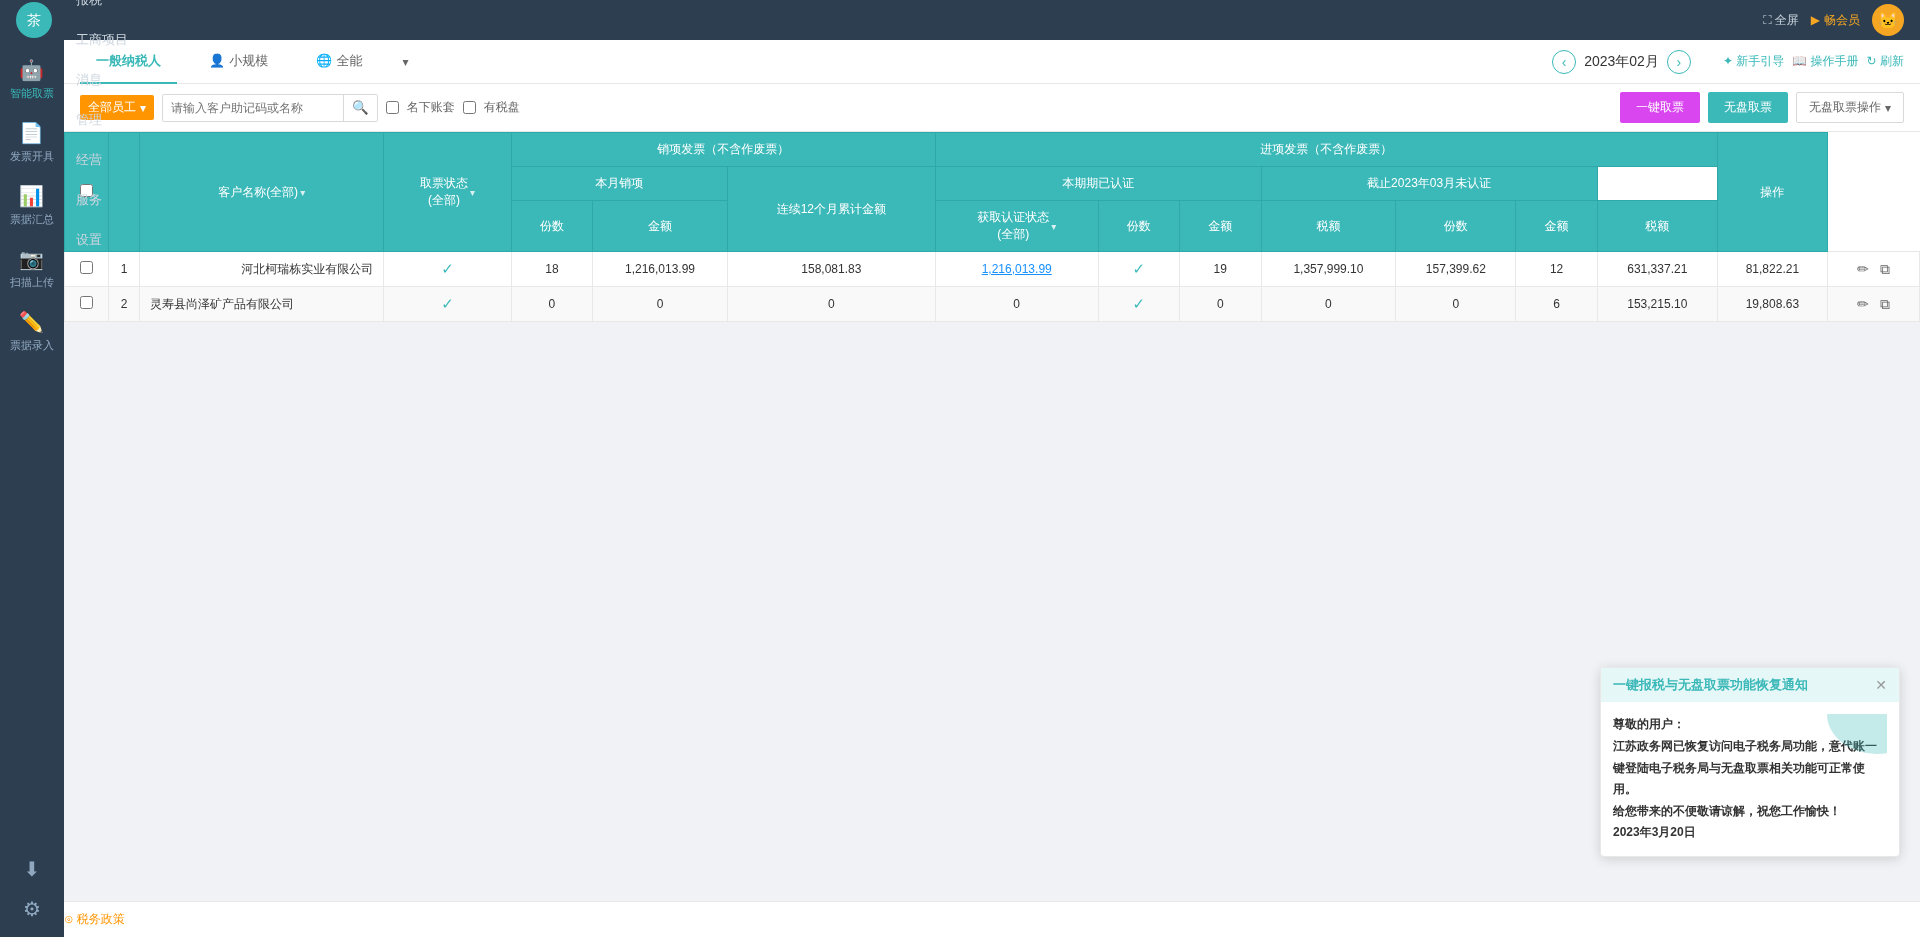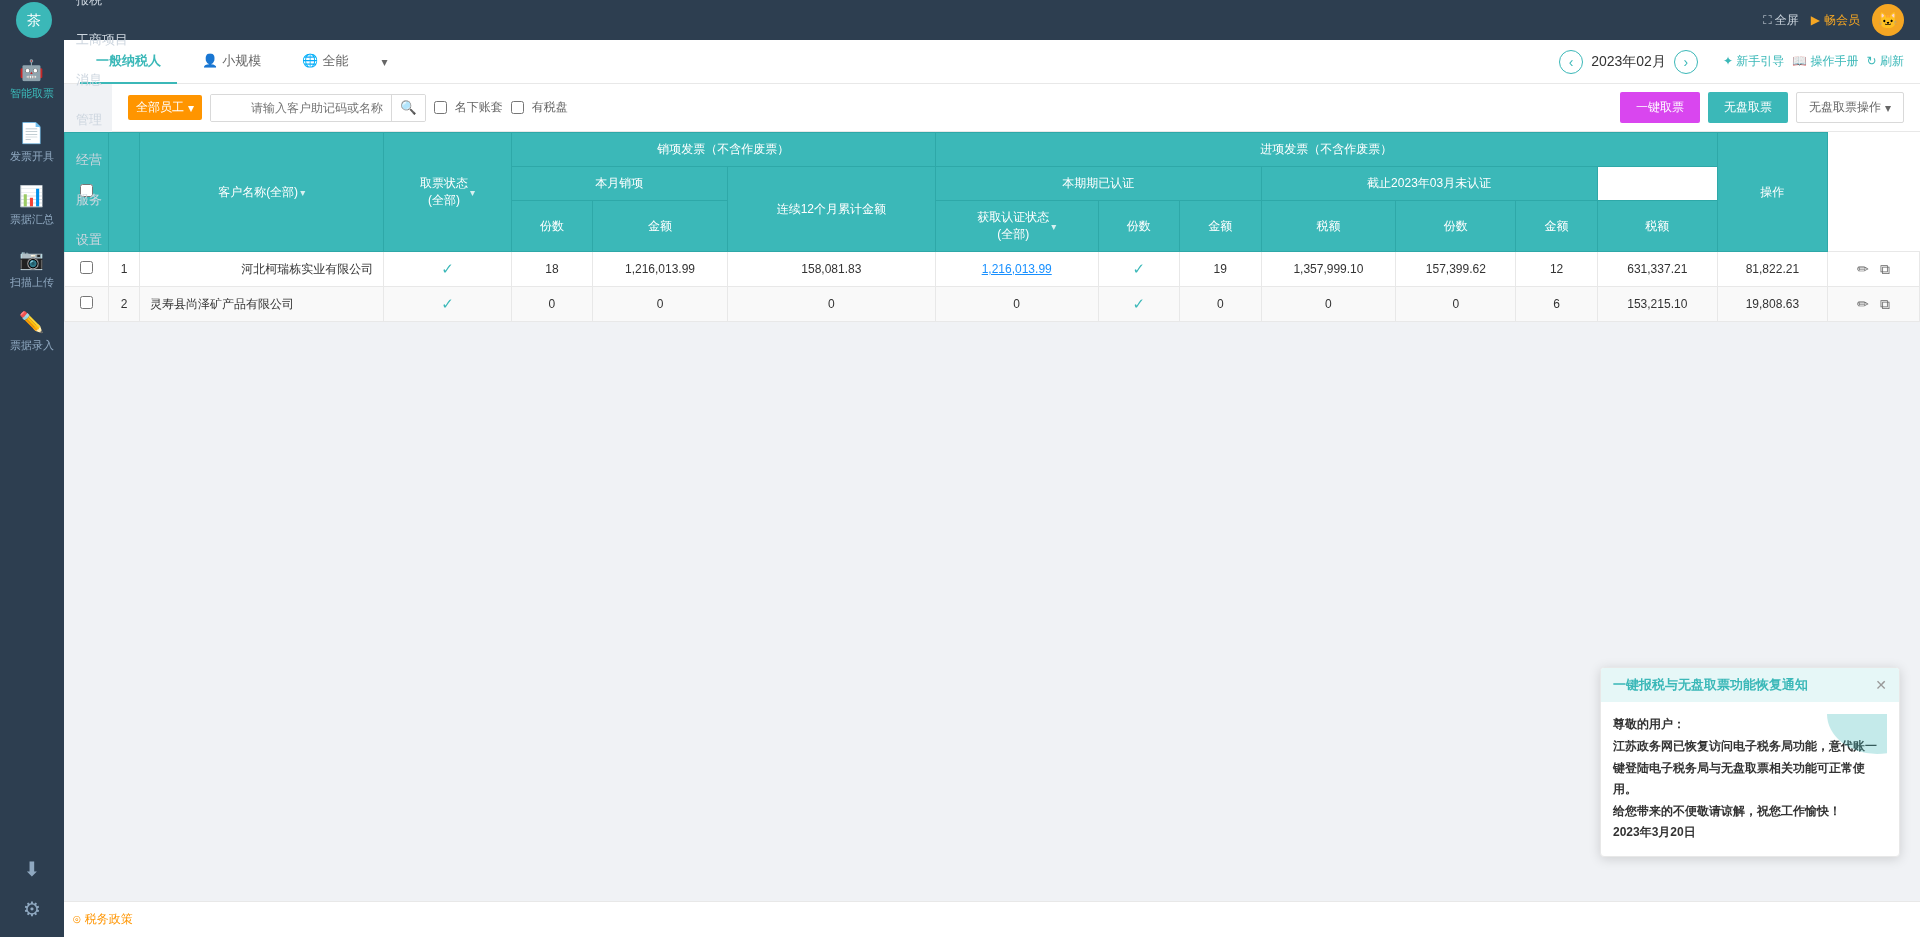--- a/index.html
+++ b/index.html
@@ -37,21 +37,21 @@
     .sidebar-item.active { color: #3bb8b8; }
     .sidebar-icon { font-size: 20px; }
 
     
     .main-content { flex: 1; overflow: hidden; display: flex; flex-direction: column; background: #f0f2f5; }
 
     
     .sub-tabs {
       background: #fff; border-bottom: 1px solid #e8e8e8;
       display: flex; align-items: center; padding: 0 16px; height: 44px;
-      gap: 9px;
+      gap: 16px;
     }
     .sub-tab {
       padding: 0 16px; height: 44px; line-height: 44px;
       cursor: pointer; font-size: 13px; color: #666;
       border-bottom: 2px solid transparent;
       display: flex; align-items: center; gap: 4px;
     }
     .sub-tab.active { color: #3bb8b8; border-bottom: 2px solid #3bb8b8; font-weight: bold; }
     .sub-tab-more {
       padding: 0 8px; height: 44px; line-height: 44px;
@@ -64,35 +64,34 @@
       border: 1px solid #3bb8b8; display: flex; align-items: center;
       justify-content: center; color: #3bb8b8; cursor: pointer; font-size: 14px;
     }
     .sub-tabs-right { margin-left: 16px; display: flex; align-items: center; gap: 8px; color: #3bb8b8; font-size: 12px; cursor: pointer; }
 
     
     .toolbar {
       background: #fff; padding: 8px 16px;
       display: flex; align-items: center; gap: 8px;
       border-bottom: 1px solid #e8e8e8;
-      margin-left: 48px;
     }
     .toolbar .employee-select {
       background: #ff9500; color: #fff; border: none; padding: 4px 8px;
       border-radius: 2px; cursor: pointer; font-size: 12px;
       display: flex; align-items: center; gap: 4px;
     }
     .search-box {
       display: flex; align-items: center;
       border: 1px solid #d9d9d9; border-radius: 2px; overflow: hidden;
       height: 28px;
     }
     .search-box input {
       border: none; outline: none; padding: 0 8px; font-size: 12px;
-      width: 180px; height: 28px; text-align: right;
+      width: 180px; height: 28px;
     }
     .search-box .search-btn {
       background: #fff; border: none; border-left: 1px solid #d9d9d9;
       padding: 0 8px; cursor: pointer; color: #666; height: 28px;
     }
     .checkbox-label { display: flex; align-items: center; gap: 8px; color: #666; font-size: 12px; cursor: pointer; }
     .checkbox-label input { cursor: pointer; }
     .toolbar-right { margin-left: auto; display: flex; gap: 8px; }
     .btn-primary { background: #d946ef; color: #fff; border: none; padding: 6px 16px; border-radius: 2px; cursor: pointer; font-size: 12px; }
     .btn-teal { background: #3bb8b8; color: #fff; border: none; padding: 6px 16px; border-radius: 2px; cursor: pointer; font-size: 12px; }
@@ -130,21 +129,21 @@
       display: flex; align-items: center; justify-content: space-between; gap: 8px;
     }
     .notification-title { color: #3bb8b8; font-size: 13px; font-weight: bold; }
     .notification-close { color: #999; cursor: pointer; font-size: 14px; }
     .notification-body { padding: 12px; font-size: 12px; color: #333; line-height: 1.8; }
     .notification-scroll { max-height: 180px; overflow-y: auto; }
 
     
     .bottom-bar {
       height: 36px; background: #fff; border-top: 1px solid #e8e8e8;
-      display: flex; align-items: center; padding: 0 8px;
+      display: flex; align-items: center; padding: 0 0;
       gap: 8px; font-size: 12px; color: #ff9500; cursor: pointer;
     }
 
     
     .teal-deco {
       position: absolute; top: 0; right: 0;
       width: 80px; height: 60px; overflow: hidden; pointer-events: none;
     }
   </style>
 </head>

